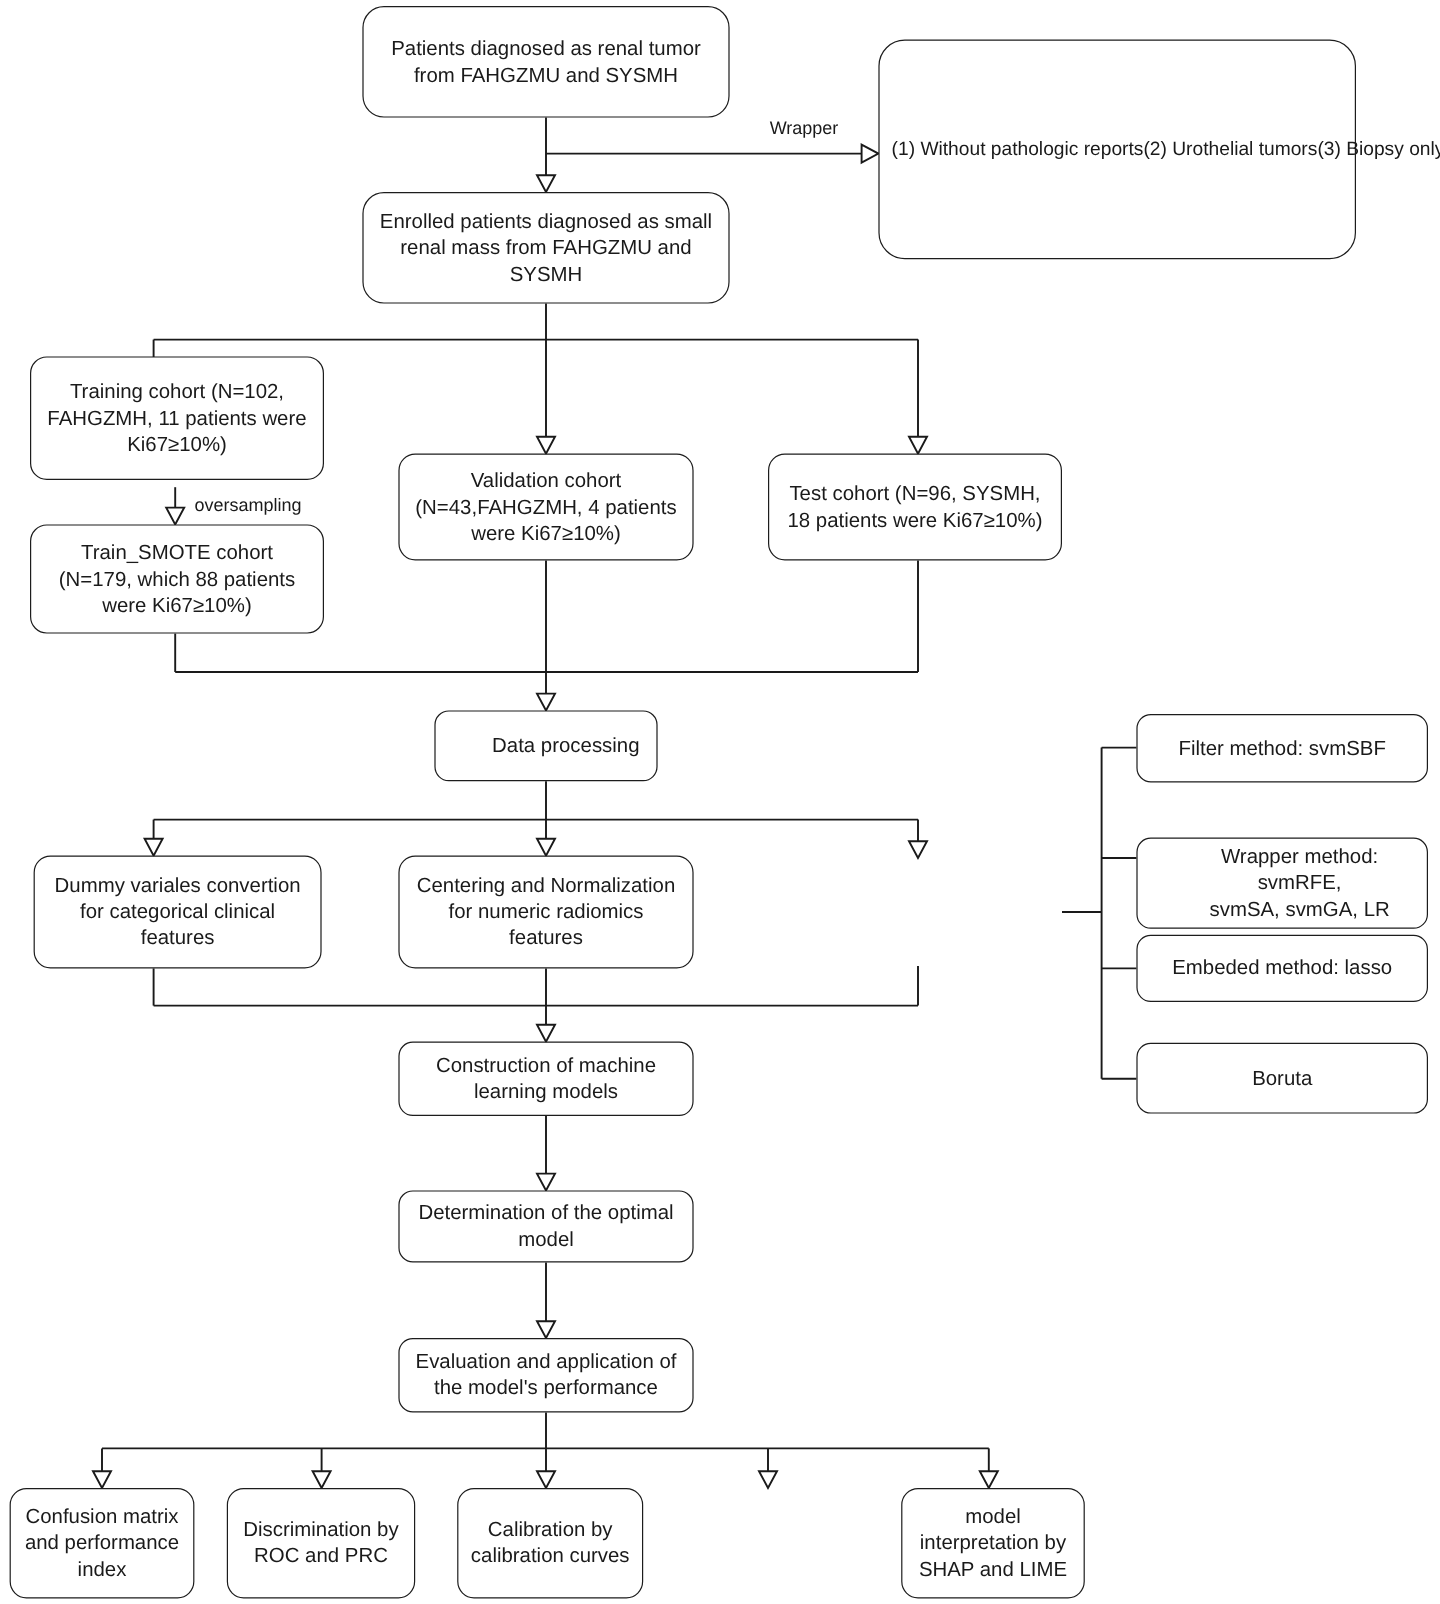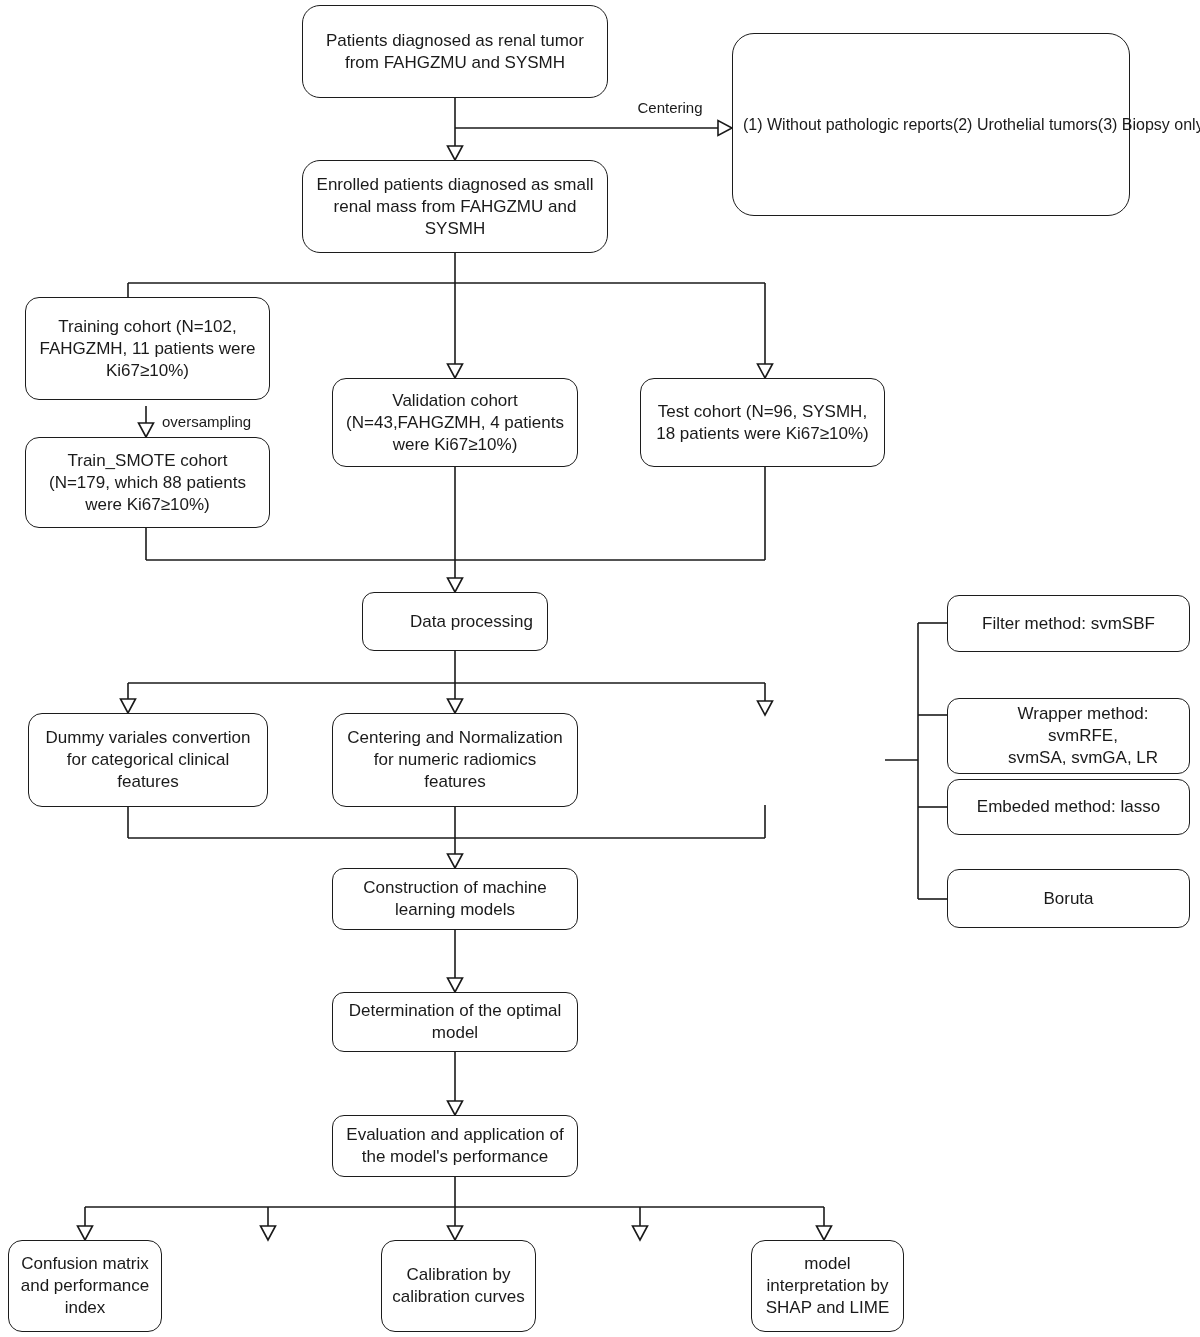--- a/index.html
+++ b/index.html
@@ -133,21 +133,21 @@
       <path d="M447.5 978 L462.5 978 L455 992 Z"></path>
       <path d="M447.5 1101 L462.5 1101 L455 1115 Z"></path>
       <path d="M77.5 1226 L92.5 1226 L85 1240 Z"></path>
       <path d="M260.5 1226 L275.5 1226 L268 1240 Z"></path>
       <path d="M447.5 1226 L462.5 1226 L455 1240 Z"></path>
       <path d="M632.5 1226 L647.5 1226 L640 1240 Z"></path>
       <path d="M816.5 1226 L831.5 1226 L824 1240 Z"></path>
     </g>
   </svg>
 
-  <div class="edge-label" id="lbl-excluded">Centering</div>
+  <div class="edge-label" id="lbl-excluded">Wrapper</div>
   <div class="edge-label" id="lbl-oversampling">oversampling</div>
 
   <div class="node" id="n-patients">Patients diagnosed as renal tumor
 from FAHGZMU and SYSMH</div>
 
   <div class="node excluded-list" id="n-excluded"><div>(1) Without pathologic reports</div><div>(2) Urothelial tumors</div><div>(3) Biopsy only</div></div>
 
   <div class="node" id="n-enrolled">Enrolled patients diagnosed as small
 renal mass from FAHGZMU and
 SYSMH</div>
@@ -193,20 +193,22 @@
   <div class="node" id="n-determination">Determination of the optimal
 model</div>
 
   <div class="node" id="n-evaluation">Evaluation and application of
 the model's performance</div>
 
   <div class="node" id="n-confusion">Confusion matrix
 and performance
 index</div>
 
+  <div class="node" id="n-discrimination">Discrimination by
+ROC and PRC</div>
 
   <div class="node" id="n-calibration">Calibration by
 calibration curves</div>
 
 
   <div class="node" id="n-model">model
 interpretation by
 SHAP and LIME</div>
 
 </div>

